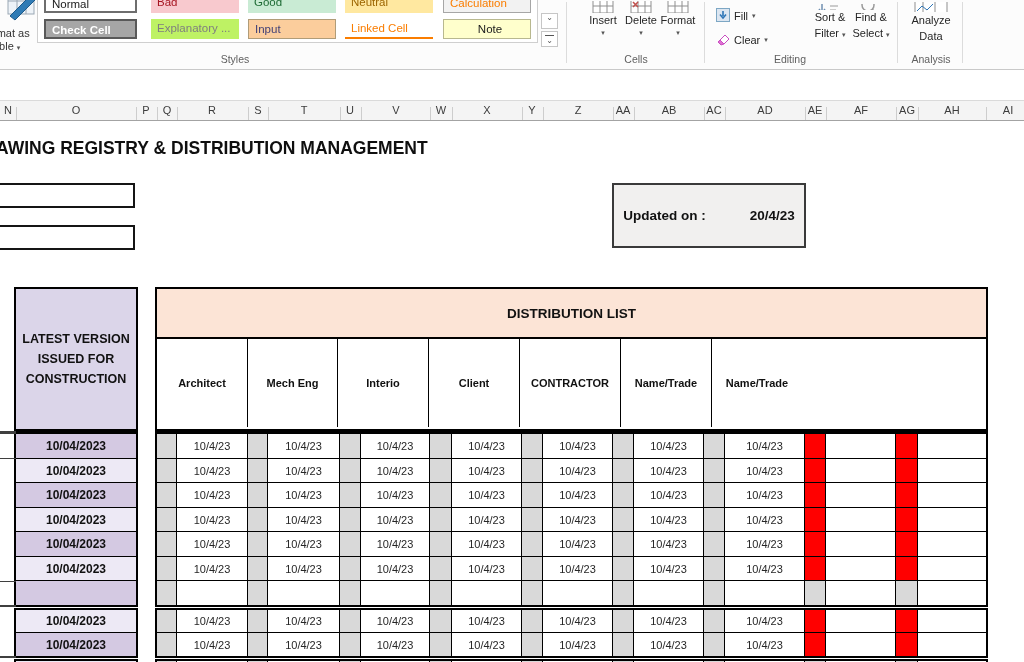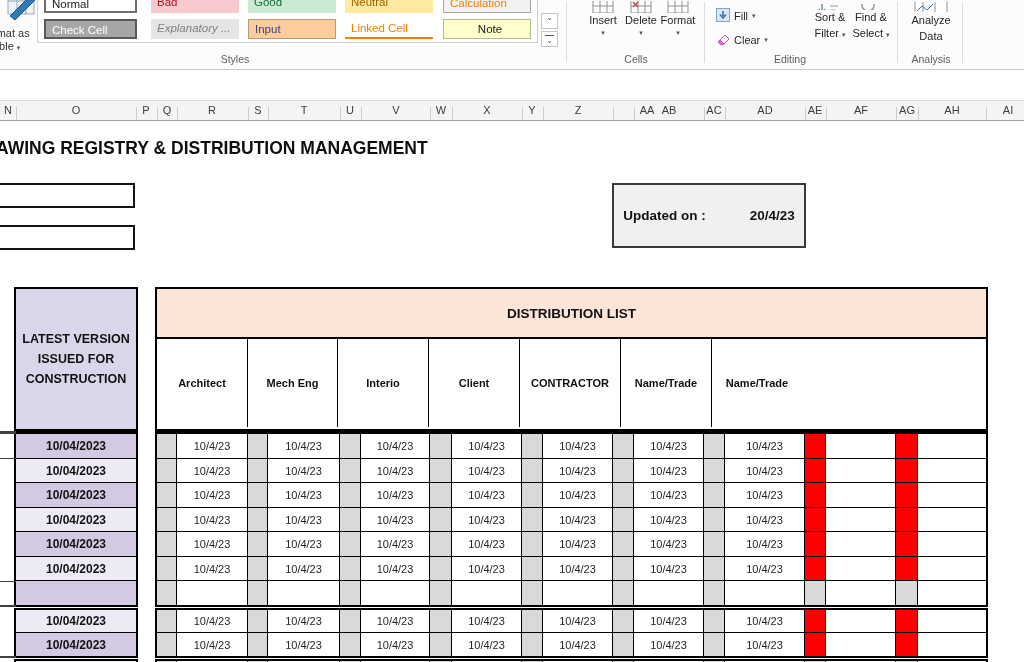--- a/index.html
+++ b/index.html
@@ -14,22 +14,22 @@
   .fat-label{position:absolute;left:-7px;top:27px;font-size:11px;color:#333;line-height:13px;white-space:nowrap}
   .chev{font-size:7px;color:#555}
 
   .gallery-frame{position:absolute;left:37px;top:-10px;width:501px;height:53px;border:1px solid #cfcfcf;background:#fff}
   .gal-cell{position:absolute;height:20px;line-height:18px;font-size:11.5px;padding-left:6px;white-space:nowrap;cursor:default}
   .st-normal{background:#fff;border:2px solid #6e6e6e;color:#1a1a1a}
   .st-bad{background:#F8C9CE;color:#A61622}
   .st-good{background:#C9EBD4;color:#1E6B35}
   .st-neutral{background:#FFE8A0;color:#9C6500}
   .st-calc{background:#F2F2F2;border:1px solid #a6a6a6;color:#FA7D00}
-  .st-check{background:#A6A6A6;border:2px solid #595959;color:#fff;font-weight:normal}
-  .st-expl{background:#e5e5e5;color:#7f7f7f;font-style:italic}
+  .st-check{background:#A6A6A6;border:2px solid #595959;color:#fff;font-weight:bold}
+  .st-expl{background:#bef264;color:#7f7f7f;}
   .st-input{background:#FBCD9C;border:1px solid #b09c78;color:#3F3F76}
   .st-linked{background:#fff;color:#FA7D00;border-bottom:2px solid #FA7D00}
   .st-note{background:#FFFFCC;border:1px solid #B8B88F;color:#1a1a1a}
   .gal-btn{position:absolute;left:541px;width:17px;height:16px;border:1px solid #c6c6c6;background:#fff;color:#555;font-size:8px;text-align:center;line-height:14px}
   .gal-btn .bar{display:block;width:9px;height:1px;background:#555;margin:3px auto 0}
   .gal-btn .vv{display:block;line-height:8px}
 
   .big-btn{position:absolute;top:0;width:46px;text-align:center;color:#262626}
   .big-btn .icn{height:13px;overflow:hidden}
   .big-btn .lbl{font-size:11px;margin-top:1px}
@@ -226,21 +226,21 @@
     <div class="col-letter" style="left: 167px;">Q</div>
     <div class="col-letter" style="left: 212px;">R</div>
     <div class="col-letter" style="left: 258px;">S</div>
     <div class="col-letter" style="left: 304px;">T</div>
     <div class="col-letter" style="left: 350px;">U</div>
     <div class="col-letter" style="left: 396px;">V</div>
     <div class="col-letter" style="left: 441px;">W</div>
     <div class="col-letter" style="left: 487px;">X</div>
     <div class="col-letter" style="left: 532px;">Y</div>
     <div class="col-letter" style="left: 578px;">Z</div>
-    <div class="col-letter" style="left: 623px; margin-left: 24px;">AA</div>
+    <div class="col-letter" style="left: 623px;">AA</div>
     <div class="col-letter" style="left: 669px;">AB</div>
     <div class="col-letter" style="left: 714px;">AC</div>
     <div class="col-letter" style="left: 765px;">AD</div>
     <div class="col-letter" style="left: 815px;">AE</div>
     <div class="col-letter" style="left: 861px;">AF</div>
     <div class="col-letter" style="left: 907px;">AG</div>
     <div class="col-letter" style="left: 952px;">AH</div>
     <div class="col-letter" style="left: 1008px;">AI</div>
     <div class="col-tick" style="left: 16px;"></div>
     <div class="col-tick" style="left: 136px;"></div>

